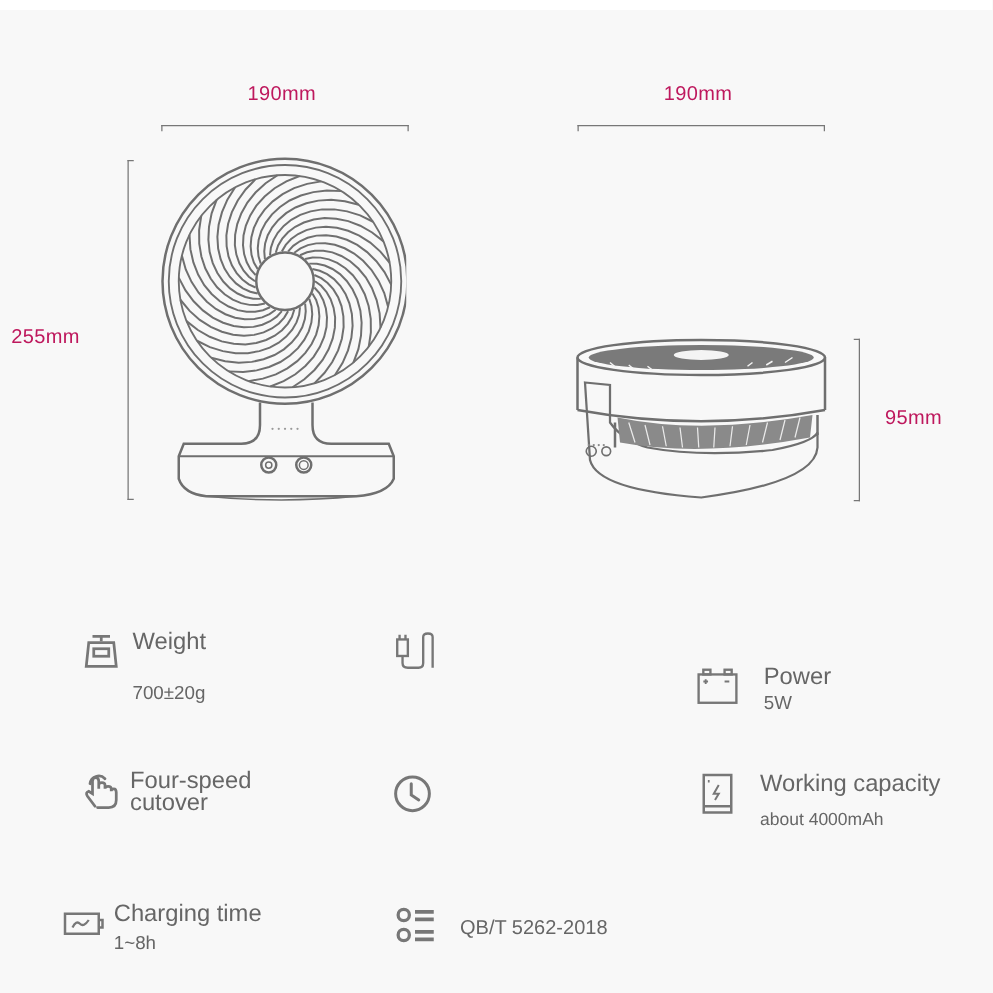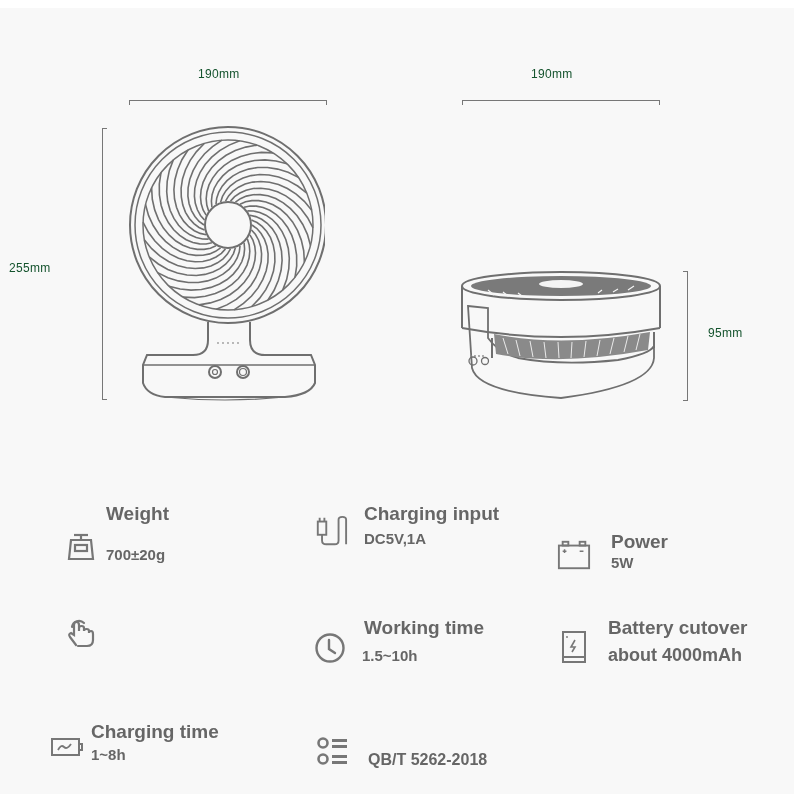--- a/index.html
+++ b/index.html
@@ -5,29 +5,29 @@
     * { box-sizing: border-box; margin: 0; padding: 0; }
     html, body { width: 794px; height: 794px; overflow: hidden; }
     body {
       background: #f8f8f8;
       font-family: "Liberation Sans", "DejaVu Sans", sans-serif;
       color: #6a6a6a;
       position: relative;
     }
     .topband { position: absolute; left: 0; top: 0; width: 794px; height: 8px; background: #ffffff; }
     .abs { position: absolute; }
-    .dim-label { font-size: 12px; color: #14532d; letter-spacing: 0.3px; }
+    .dim-label { font-size: 16px; color: #be185d; letter-spacing: 0.3px; }
     .dim-line-h { position: absolute; height: 5px; border: 1.5px solid #777; border-bottom: none; }
     .dim-line-v { position: absolute; width: 5px; border: 1.5px solid #777; border-right: none; }
     .dim-line-v.right { border-right: 1.5px solid #777; border-left: none; }
-    .spec { position: absolute; display: flex; align-items: flex-end; font-weight: bold; }
+    .spec { position: absolute; display: flex; align-items: flex-start; }
     .spec .icon { width: 34px; height: 34px; display: flex; align-items: center; justify-content: center; flex-shrink: 0; }
     .spec .title { font-size: 19px; color: #666; line-height: 20px; white-space: nowrap; }
-    .spec .value { font-size: 15px; color: #666; line-height: 18px; white-space: nowrap; margin-top: 17px; }
-    .spec .value.small { font-size: 18px; }
+    .spec .value { font-size: 15px; color: #666; line-height: 18px; white-space: nowrap; }
+    .spec .value.small { font-size: 14px; }
     svg { display: block; }
   </style>
 </head>
 <body>
 
 <div class="topband"></div>
 
 <div class="abs dim-label" style="left:198px; top:67px;">190mm</div>
 <div class="dim-line-h" style="left:129px; top:100px; width:198px;"></div>
 <div class="abs dim-label" style="left:9px; top:261px;">255mm</div>
@@ -118,24 +118,20 @@
 <div class="spec" style="left:314px; top:504px;">
   <div class="icon">
     <svg width="36" height="36" viewBox="0 0 36 36">
         <g fill="none" stroke="#777" stroke-width="2">
           <rect x="4" y="8" width="9" height="14"></rect>
           <path d="M6 4 L6 8 M11 4 L11 8"></path>
           <path d="M8.5 22 L8.5 28 Q8.5 32 13 32 L22 32 Q26 32 26 28 L26 6 Q26 3 30 3 Q34 3 34 6 L34 32"></path>
         </g>
       </svg>
   </div>
-  <div style="margin-left:16px;">
-    <div class="title">Charging input</div>
-    <div class="value" style="margin-top:6px;">DC5V,1A</div>
-  </div>
 </div>
 
 <div class="spec" style="left:557px; top:504px;margin-top:28px;">
   <div class="icon">
     <svg width="36" height="34" viewBox="0 0 36 34">
         <g fill="none" stroke="#777" stroke-width="2">
           <rect x="2" y="7" width="32" height="24"></rect>
           <rect x="6" y="3" width="6" height="4"></rect>
           <rect x="24" y="3" width="6" height="4"></rect>
           <path d="M6 13 L10 13 M8 11 L8 15 M24 13 L28 13" stroke-width="1.6"></path>
@@ -150,50 +146,50 @@
 
 <div class="spec" style="left:64px; top:615px;">
   <div class="icon">
     <svg width="30" height="34" viewBox="0 0 30 34">
         <g fill="none" stroke="#777" stroke-width="2.2" stroke-linecap="round">
           <path d="M6 12 A7 7 0 0 1 18 8"></path>
           <path d="M10 30 L4 22 Q2 19 5 18 L8 20 L8 10 Q8 7 10.5 7 Q13 7 13 10 L13 16 L13 13 Q13 11 15.5 11 Q18 11 18 13 L18 16 Q18 14 20.5 14 Q23 14 23 16 L23 18 Q23 16 25 16 Q27 16 27 19 L27 25 Q27 31 21 31 L12 31"></path>
         </g>
       </svg>
   </div>
+  <div style="margin-left:6px;">
+    <div class="title">Four-speed</div>
+    <div class="title" style="margin-top:-2px;">cutover</div>
+  </div>
 </div>
 
 <div class="spec" style="left:313px; top:618px;">
   <div class="icon">
     <svg width="32" height="32" viewBox="0 0 32 32">
         <g fill="none" stroke="#777" stroke-width="2.4">
           <circle cx="16" cy="16" r="13.5"></circle>
           <path d="M15 8 L15 17 L21 21" stroke-linecap="round"></path>
         </g>
       </svg>
   </div>
-  <div style="margin-left:17px;">
-    <div class="title">Working time</div>
-    <div class="value" style="margin-top:9px; margin-left:-2px;">1.5~10h</div>
-  </div>
 </div>
 
 <div class="spec" style="left:557px; top:618px;">
   <div class="icon">
     <svg width="28" height="34" viewBox="0 0 28 34">
         <g fill="none" stroke="#777" stroke-width="2">
           <rect x="3" y="2" width="22" height="30"></rect>
           <path d="M3 27 L25 27"></path>
           <path d="M15 10 L11 17 L15 17 L12 22" stroke-width="1.6"></path>
           <path d="M7 6 L7 8" stroke-width="1.4"></path>
         </g>
       </svg>
   </div>
   <div style="margin-left:17px;">
-    <div class="title">Battery cutover</div>
+    <div class="title">Working capacity</div>
     <div class="value small" style="margin-top:8px;">about 4000mAh</div>
   </div>
 </div>
 
 <div class="spec" style="left:50px; top:722px;">
   <div class="icon">
     <svg width="34" height="22" viewBox="0 0 34 22">
         <g fill="none" stroke="#777" stroke-width="2">
           <rect x="2" y="3" width="27" height="16"></rect>
           <path d="M29 8 L32 8 L32 14 L29 14"></path>

